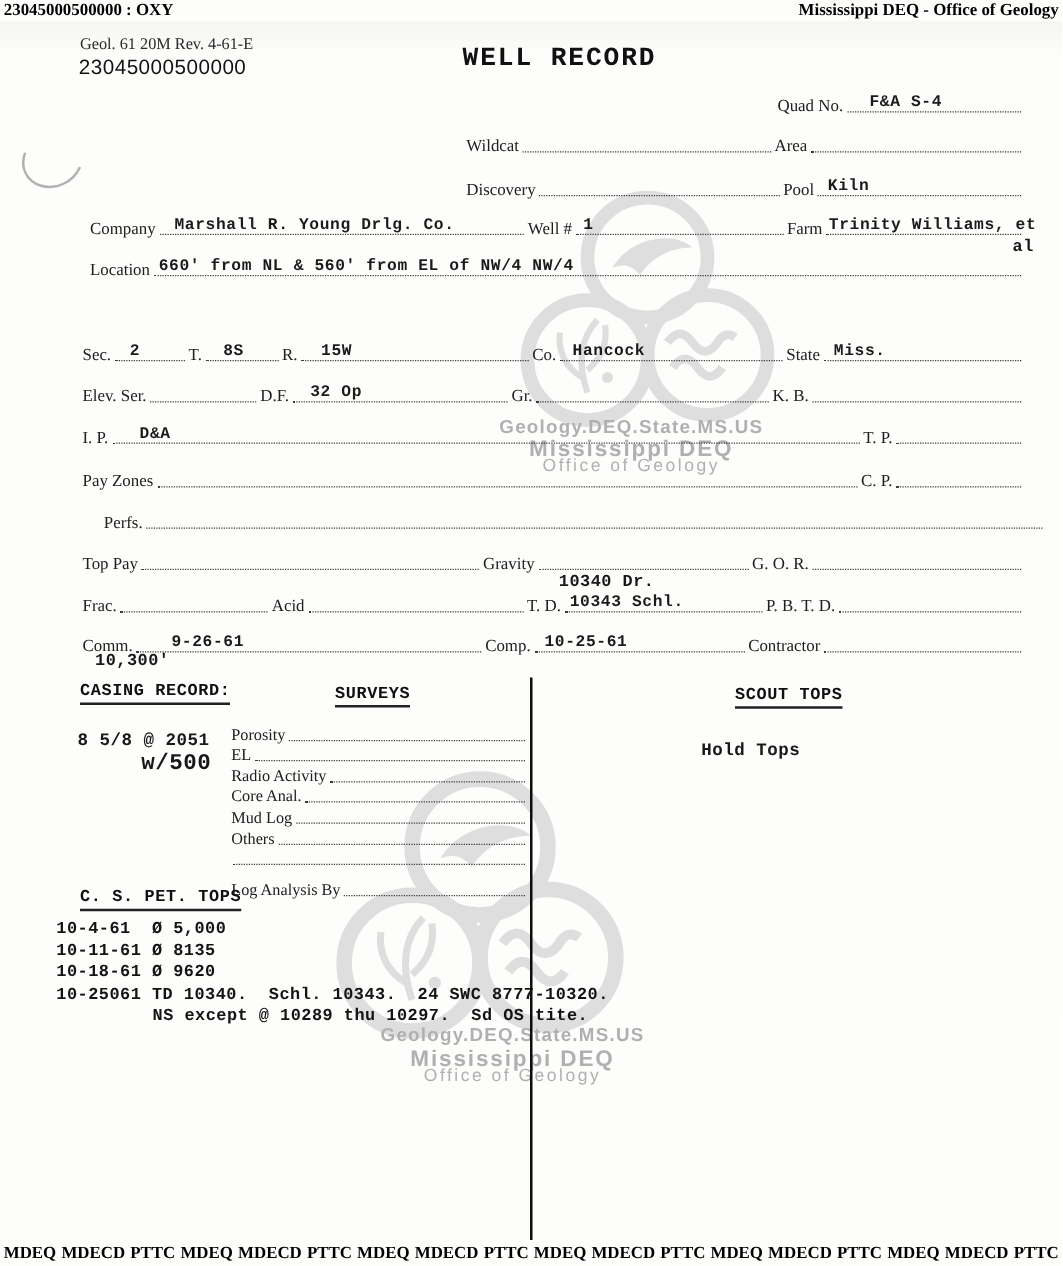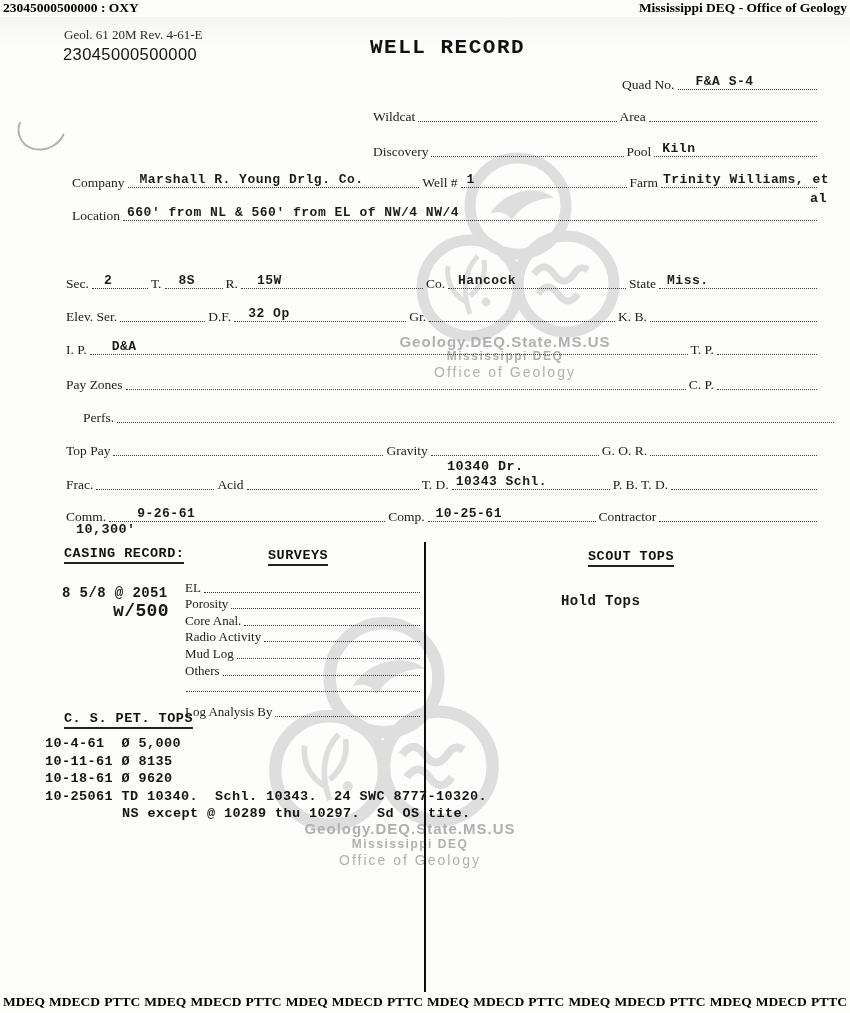--- a/index.html
+++ b/index.html
@@ -47,21 +47,21 @@
   
   .wm{position:absolute;z-index:0;opacity:.55;}
   .wm svg{display:block;}
   .wmc{fill:none;stroke:#c6c6c6;stroke-width:5.5;}
   .wmf{fill:#c6c6c6;}
   .wms{stroke:#c6c6c6;stroke-width:2.5;fill:none;}
   .wms2{stroke:#c6c6c6;stroke-width:3.5;fill:none;}
   .wmtext{position:absolute;width:300px;text-align:center;z-index:0;color:#b0b0b0;
           font-family:"Liberation Sans",sans-serif;}
   .wm1{font-size:15px;font-weight:600;letter-spacing:1px;}
-  .wm2{font-size:12px;font-weight:600;letter-spacing:1.5px;}
+  .wm2{font-size:18px;font-weight:600;letter-spacing:1.5px;}
   .wm3{font-size:14px;letter-spacing:2px;}
   
   .footer{position:absolute;left:3px;right:3px;top:994px;display:flex;justify-content:space-between;
           font:bold 13.5px "Liberation Serif",serif;color:#000;z-index:2;}
 </style>
 </head>
 <body>
 
 <div id="page">
 
@@ -256,33 +256,33 @@
 
   <div class="divider"></div>
 
   <div class="thead" style="left:64px;top:546px;">CASING RECORD:</div>
   <div class="typed" style="left:62px;top:585px;font-size:14px;">8 5/8 @ 2051</div>
   <div class="typed" style="left:113px;top:601px;font-size:18px;">w/500</div>
 
   <div class="thead" style="left:268px;top:548px;">SURVEYS</div>
   <div class="surveys">
     <div class="srow">
+        <span class="lbl">Porosity</span>
+        <span class="ldr f1"></span>
+      </div>
+    <div class="srow">
         <span class="lbl">EL</span>
         <span class="ldr f1"></span>
       </div>
     <div class="srow">
-        <span class="lbl">Porosity</span>
+        <span class="lbl">Radio Activity</span>
         <span class="ldr f1"></span>
       </div>
     <div class="srow">
         <span class="lbl">Core Anal.</span>
-        <span class="ldr f1"></span>
-      </div>
-    <div class="srow">
-        <span class="lbl">Radio Activity</span>
         <span class="ldr f1"></span>
       </div>
     <div class="srow">
         <span class="lbl">Mud Log</span>
         <span class="ldr f1"></span>
       </div>
     <div class="srow">
         <span class="lbl">Others</span>
         <span class="ldr f1"></span>
       </div>

